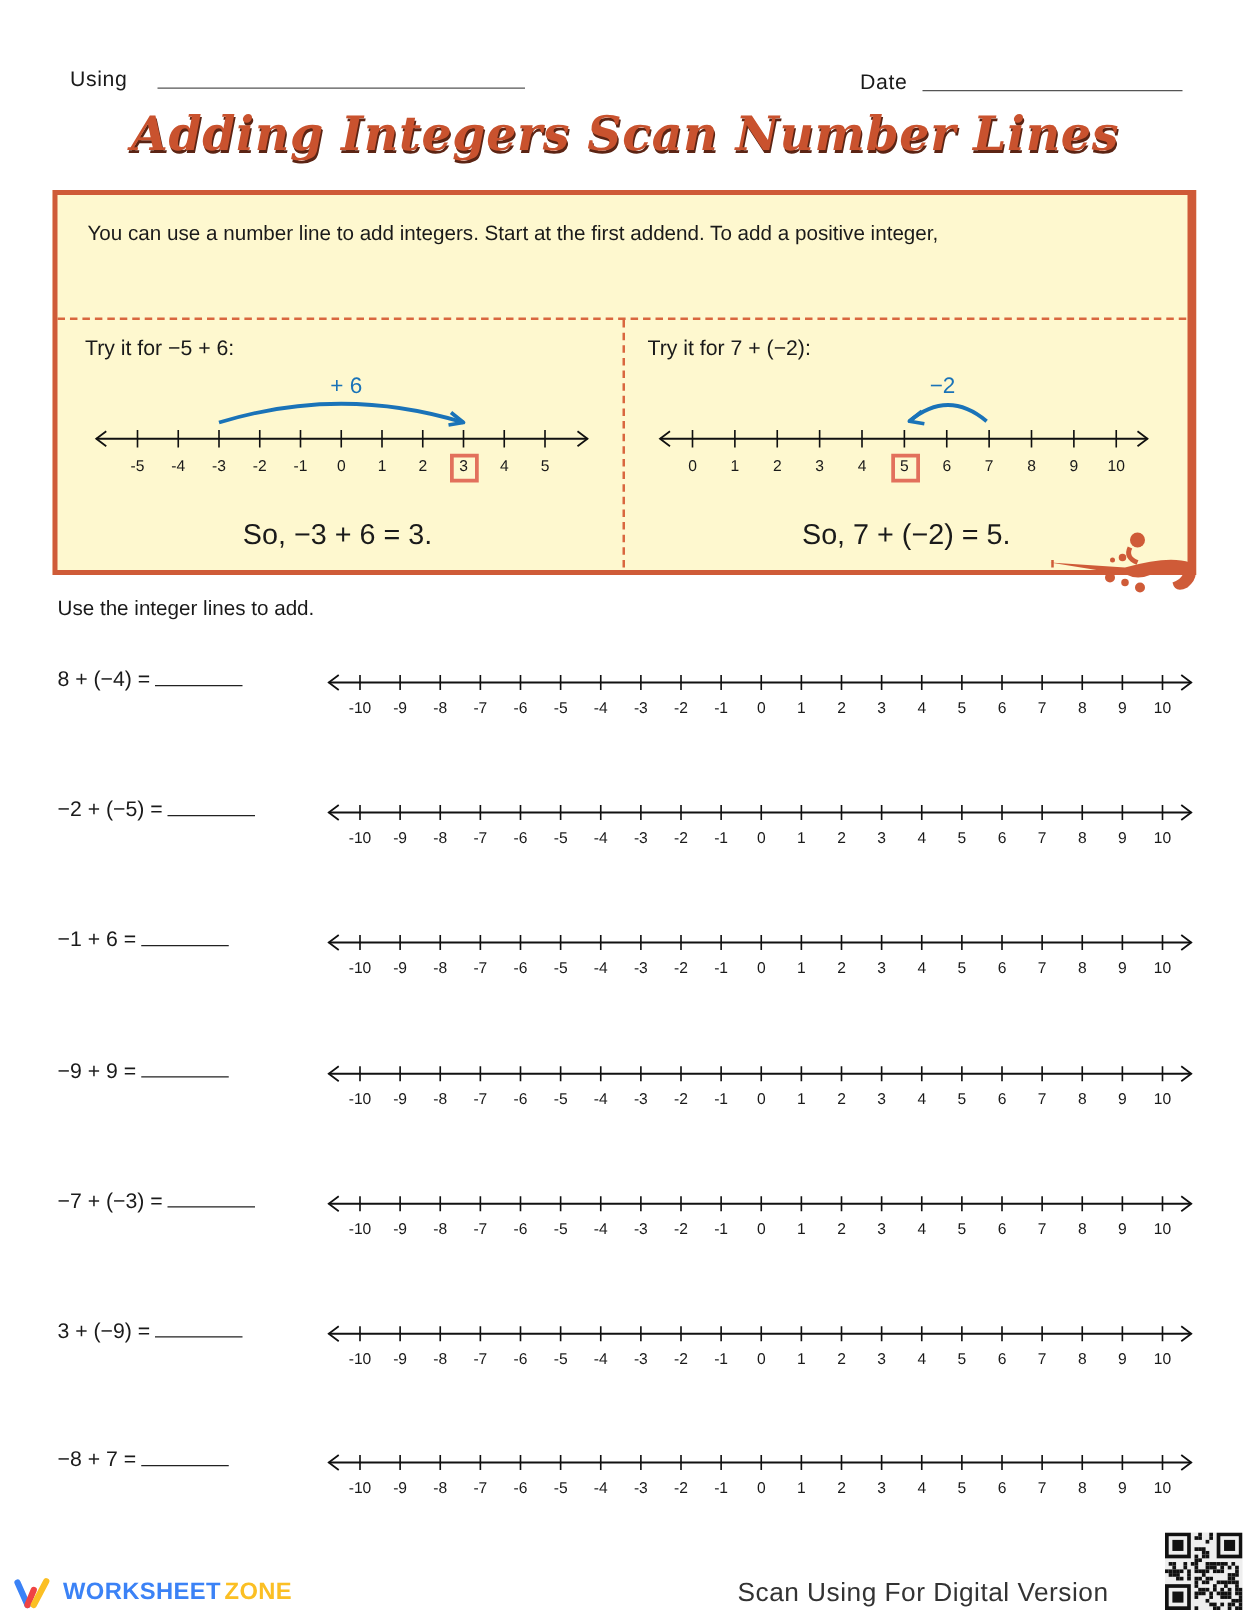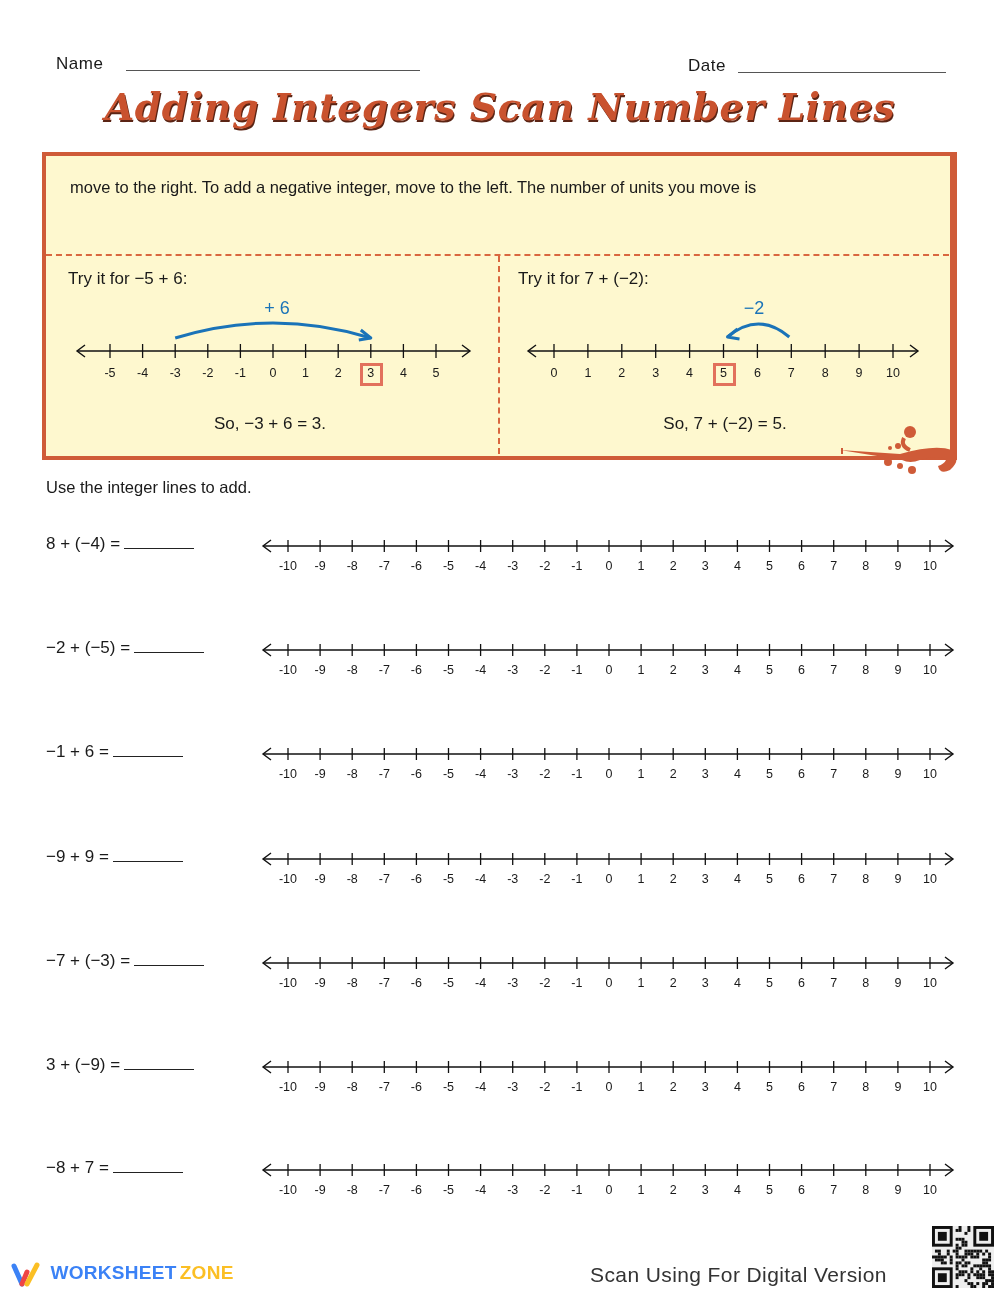--- a/index.html
+++ b/index.html
@@ -10,43 +10,43 @@
   .blank-line { border-bottom:1px solid #555; height:0; }
   .title { left:0; width:1000px; top:84px; text-align:center; font-family:"DejaVu Serif", serif;
            font-style:italic; font-weight:bold; font-size:38px; color:#c9522e;
            text-shadow:1px 2px 0 #5b2414; letter-spacing:0.5px; }
   .info-box { left:42px; top:152px; width:907px; height:300px; background:#fef8cf;
               border:4px solid #cf5b38; }
   .intro { left:70px; top:175px; width:860px; font-size:16.5px; line-height:25px; }
   .dash-h { left:46px; top:254px; width:903px; border-top:2px dashed #d9673f; }
   .dash-v { left:498px; top:256px; height:198px; border-left:2px dashed #d9673f; }
   .try-text { font-size:17px; }
-  .so-text { font-size:17px; text-align:center; }
+  .so-text { font-size:23px; text-align:center; }
   .arc-label { color:#1a73b8; font-size:18px; text-align:center; }
   .tick-lbl { font-size:12.5px; text-align:center; width:30px; margin-left:-15px; }
   .hl-box { border:3px solid #e2715c; }
   .instruction { left:46px; top:478px; font-size:16.5px; }
   .problem { left:46px; font-size:17px; }
   .footer-logo { left:10px; top:1262px; }
   .brand { font-weight:bold; font-size:19px; letter-spacing:0.3px; }
   .scan { left:590px; top:1263px; font-size:21px; color:#333; letter-spacing:0.4px; }
   .qr { left:932px; top:1226px; width:62px; height:62px; background:#eee; }
 </style>
 </head>
 <body>
 
-<div class="abs label-name" style="left:56px;top:54px;">Name</div>
+<div class="abs label-name" style="left:56px;top:54px;">Using</div>
 <div class="abs blank-line" style="left:126px;top:70px;width:294px;"></div>
 <div class="abs label-date" style="left:688px;top:56px;">Date</div>
 <div class="abs blank-line" style="left:738px;top:72px;width:208px;"></div>
 <div class="abs title">Adding Integers Scan Number Lines</div>
 
 <div class="abs info-box"></div>
 <div class="abs intro">
-  <div>move to the right. To add a negative integer, move to the left. The number of units you move is</div>
+  <div>You can use a number line to add integers. Start at the first addend. To add a positive integer,</div>
 </div>
 <div class="abs dash-h"></div>
 <div class="abs dash-v"></div>
 
 <div class="abs try-text" style="left:68px;top:269px;">Try it for −5 + 6:</div>
 <div class="abs arc-label" style="left:247px;top:298px;width:60px;">+ 6</div>
 <svg class="abs" id="ex1-svg" style="left:0;top:300px;" width="500" height="100">
     <line x1="77" y1="51" x2="470" y2="51" stroke="#111" stroke-width="1.6"></line>
     <path d="M85 45 L77 51 L85 57" stroke="#111" fill="none" stroke-width="1.4"></path>
     <path d="M462 45 L470 51 L462 57" stroke="#111" fill="none" stroke-width="1.4"></path>

